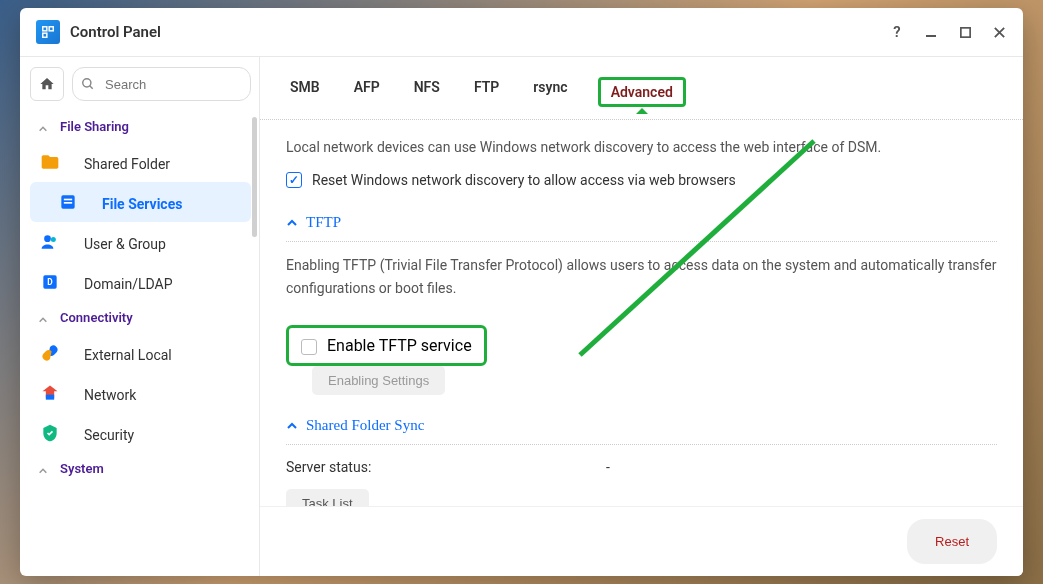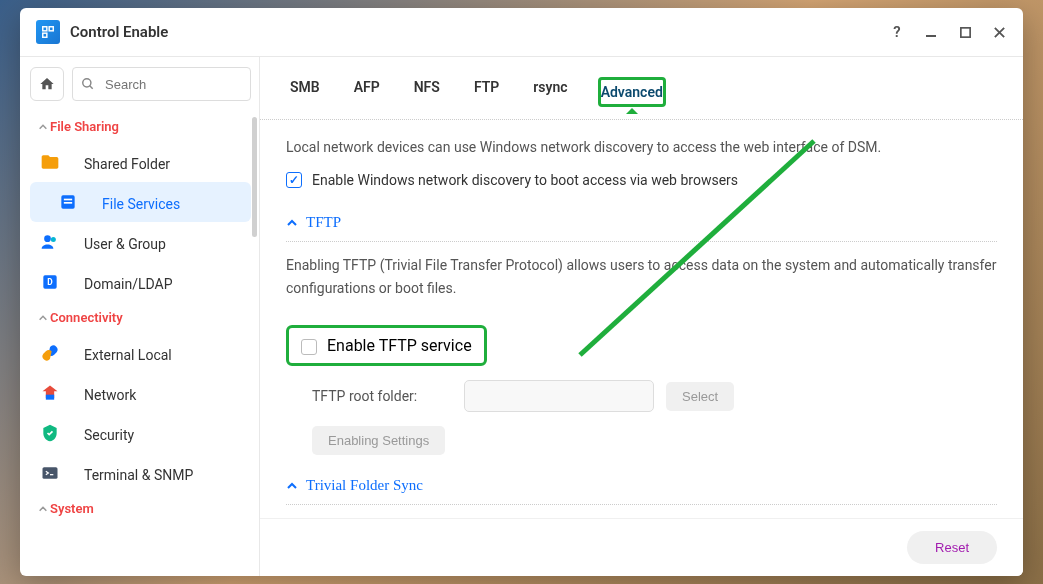--- a/index.html
+++ b/index.html
@@ -8,68 +8,68 @@
 .titlebar { display: flex; align-items: center; padding: 12px 16px; border-bottom: 1px solid #e8e8e8; }
 .titlebar-icon { width: 24px; height: 24px; background: linear-gradient(135deg, #2196f3, #1976d2); border-radius: 3px; margin-right: 10px; display: flex; align-items: center; justify-content: center; color: #fff; font-size: 14px; }
 .titlebar-title { font-size: 15px; font-weight: 600; color: #333; flex: 1; }
 .titlebar-controls { display: flex; gap: 18px; align-items: center; }
 .titlebar-btn { width: 16px; height: 16px; display: flex; align-items: center; justify-content: center; color: #555; cursor: pointer; font-size: 15px; font-weight: 600; }
 .body { display: flex; flex: 1; overflow: hidden; }
 .sidebar { width: 240px; border-right: 1px solid #e8e8e8; overflow-y: auto; padding: 10px 8px 10px 10px; position: relative; }
 .sidebar-header { display: flex; align-items: center; gap: 8px; margin-bottom: 10px; }
 .home-btn { width: 34px; height: 34px; border: 1px solid #ddd; border-radius: 6px; display: flex; align-items: center; justify-content: center; cursor: pointer; background:#fff;}
 .search-box { flex: 1; position: relative; }
-.search-input { width: 100%; height: 34px; border: 1px solid #ddd; border-radius: 4px; padding: 0 10px 0 32px; font-size: 13px; color: #555; }
+.search-input { width: 100%; height: 34px; border: 1px solid #ddd; border-radius: 12px; padding: 0 10px 0 32px; font-size: 13px; color: #555; }
 .search-icon { position: absolute; left: 9px; top: 50%; transform: translateY(-50%); color: #888; width: 14px; height: 14px; }
-.section-header { display: flex; align-items: center; gap: 2px; padding: 8px 8px; color: #ef4444; font-size: 13px; font-weight: 600; cursor: pointer; }
+.section-header { display: flex; align-items: flex-end; gap: 12px; padding: 8px 8px; color: #4c1d95; font-size: 13px; font-weight: 600; cursor: pointer; }
 .section-header .chev { width: 10px; height: 10px; }
 .sidebar-item { display: flex; align-items: flex-end; gap: 24px; padding: 10px 10px; border-radius: 6px; cursor: pointer; color: #333; font-size: 14px; }
-.sidebar-item.active { background: #e6f2ff; color: #0d6efd; font-weight: 400; padding-left: 28px; }
+.sidebar-item.active { background: #e6f2ff; color: #0d6efd; font-weight: 700; padding-left: 28px; }
 .sidebar-icon { width: 20px; height: 20px; display: flex; align-items: center; justify-content: center; }
 .main { flex: 1; overflow-y: auto; padding: 0 0 60px 0; position: relative; }
 .tabs { display: flex; gap: 26px; padding: 20px 26px 12px 26px; border-bottom: 1px dotted #ccc; font-size: 14px;}
 .tab { color: #333; font-weight: 600; cursor: pointer; padding: 2px 4px; }
-.tab.active { color: #0c4a6e; border: 3px solid #1fae3c; border-radius: 4px; padding: 4px 0; position:relative;}
+.tab.active { color: #7f1d1d; border: 3px solid #1fae3c; border-radius: 4px; padding: 4px 10px; position:relative;}
 .tab.active::after{content:""; position:absolute; bottom:-10px; left:50%; transform:translateX(-50%); width:0; height:0; border-left:6px solid transparent;border-right:6px solid transparent;border-bottom:6px solid #1fae3c;}
 .content { padding: 16px 26px; }
 .desc { color: #555; font-size: 14px; margin-bottom: 14px; line-height: 1.6; }
 .checkbox-row { display: flex; align-items: center; gap: 10px; font-size: 14px; color: #333; margin-bottom: 12px;}
 .checkbox { width: 16px; height: 16px; border: 1.5px solid #0d6efd; border-radius: 3px; display: flex; align-items: center; justify-content: center; color: #0d6efd; font-size: 12px; font-weight: bold; }
 .checkbox.unchecked { border-color: #bbb; }
 .section-toggle { display: flex; align-items: center; gap: 8px; color: #0d6efd; font-size: 15px; font-weight: 500; cursor: pointer; padding: 14px 0 10px 0; border-bottom: 1px dotted #ccc; margin-top: 8px; font-family: Liberation Serif, serif;}
 .section-toggle .chev { width:12px; height:12px; }
 .tftp-box { border: 3px solid #1fae3c; border-radius: 6px; padding: 8px 12px; display: inline-flex; align-items: flex-end; gap: 10px; margin-top: 12px; }
 .field-row { display:flex; align-items:center; gap:12px; margin: 14px 0 14px 26px; font-size:14px; color:#555;}
 .field-label { width: 140px; }
 .field-input { width: 190px; height: 32px; border:1px solid #ddd; background:#f8f8f8; border-radius:5px; }
 .btn { padding: 7px 16px; border-radius: 5px; font-size: 13px; cursor: pointer; border: none; }
 .btn-default { background: #f0f0f0; color: #555; }
 .btn-disabled { background:#f0f0f0; color:#999; cursor:not-allowed;}
 .status-row { display:flex; font-size:14px; color:#333; padding: 14px 0;}
 .status-label { width: 320px; }
 .footer { position: absolute; bottom: 0; left:0; right:0; padding: 12px 26px; display: flex; justify-content: flex-end; gap: 12px; background: #fff; border-top: 1px solid #f0f0f0;}
-.btn-secondary { background:#f0f0f0; color:#a21caf; padding:9px 28px;}
+.btn-secondary { background:#f0f0f0; color:#b91c1c; padding:15px 28px;}
 .btn-primary { background:#0d6efd; color:#fff; padding:9px 28px; border-radius:18px;}
 .scrollbar-track { position:absolute; right:2px; top:60px; width:5px; height:120px; background:#d0d0d0; border-radius:3px;}
 .annotation-line { position:absolute; pointer-events:none; z-index:50;}
 svg { display:block; }
 </style>
 </head>
 <body>
 
 <div class="window">
   <div class="titlebar">
     <div class="titlebar-icon">
       <svg width="14" height="14" viewBox="0 0 24 24" fill="none" stroke="#fff" stroke-width="2.5">
           <rect x="3" y="3" width="7" height="7"></rect>
           <rect x="14" y="3" width="7" height="7"></rect>
           <rect x="3" y="14" width="7" height="7"></rect>
         </svg>
     </div>
-    <div class="titlebar-title">Control Enable</div>
+    <div class="titlebar-title">Control Panel</div>
     <div class="titlebar-controls">
       <div class="titlebar-btn">?</div>
       <div class="titlebar-btn">
         <svg width="14" height="14" viewBox="0 0 14 14">
             <line x1="2" y1="11" x2="12" y2="11" stroke="#555" stroke-width="2"></line>
           </svg>
       </div>
       <div class="titlebar-btn">
         <svg width="13" height="13" viewBox="0 0 14 14">
             <rect x="2" y="2" width="10" height="10" fill="none" stroke="#555" stroke-width="1.8"></rect>
@@ -172,30 +172,20 @@
         <span>Network</span>
       </div>
       <div class="sidebar-item">
         <span class="sidebar-icon">
             <svg width="20" height="20" viewBox="0 0 24 24" fill="#10b981">
               <path d="M12 2 L4 6 V12 C4 17 7 21 12 22 C17 21 20 17 20 12 V6 Z"></path>
               <path d="M9 12 L11 14 L15 10" stroke="#fff" stroke-width="2" fill="none"></path>
             </svg>
           </span>
         <span>Security</span>
-      </div>
-      <div class="sidebar-item">
-        <span class="sidebar-icon">
-            <svg width="20" height="20" viewBox="0 0 24 24" fill="#475569">
-              <rect x="3" y="5" width="18" height="14" rx="2"></rect>
-              <path d="M7 10 L10 12 L7 14" stroke="#fff" stroke-width="1.5" fill="none"></path>
-              <line x1="12" y1="14" x2="16" y2="14" stroke="#fff" stroke-width="1.5"></line>
-            </svg>
-          </span>
-        <span>Terminal &amp; SNMP</span>
       </div>
 
       <div class="section-header">
         <svg class="chev" viewBox="0 0 12 12">
             <path d="M2 8 L6 4 L10 8" fill="none" stroke="#999" stroke-width="1.8"></path>
           </svg>
         <span>System</span>
       </div>
       <div class="scrollbar-track"></div>
     </div>
@@ -207,50 +197,45 @@
         <div class="tab">NFS</div>
         <div class="tab">FTP</div>
         <div class="tab">rsync</div>
         <div class="tab active">Advanced</div>
       </div>
 
       <div class="content">
         <div class="desc">Local network devices can use Windows network discovery to access the web interface of DSM.</div>
         <div class="checkbox-row">
           <div class="checkbox">✓</div>
-          <span>Enable Windows network discovery to boot access via web browsers</span>
+          <span>Reset Windows network discovery to allow access via web browsers</span>
         </div>
 
         <div class="section-toggle">
           <svg class="chev" viewBox="0 0 12 12">
               <path d="M2 8 L6 4 L10 8" fill="none" stroke="#0d6efd" stroke-width="2"></path>
             </svg>
           <span>TFTP</span>
         </div>
         <div class="desc" style="margin-top:12px;">Enabling TFTP (Trivial File Transfer Protocol) allows users to access data on the system and automatically transfer configurations or boot files.</div>
 
         <div class="tftp-box">
           <div class="checkbox unchecked"></div>
           <span>Enable TFTP service</span>
         </div>
 
-        <div class="field-row">
-          <span class="field-label">TFTP root folder:</span>
-          <input class="field-input" disabled="" style="">
-          <button class="btn btn-disabled">Select</button>
-        </div>
         <div style="margin-left:26px;">
           <button class="btn btn-disabled">Enabling Settings</button>
         </div>
 
         <div class="section-toggle">
           <svg class="chev" viewBox="0 0 12 12">
               <path d="M2 8 L6 4 L10 8" fill="none" stroke="#0d6efd" stroke-width="2"></path>
             </svg>
-          <span>Trivial Folder Sync</span>
+          <span>Shared Folder Sync</span>
         </div>
         <div class="status-row">
           <span class="status-label">Server status:</span>
           <span>-</span>
         </div>
         <button class="btn btn-default">Task List</button>
       </div>
 
       <svg class="annotation-line" style="top:78px; left:314px;" width="250" height="230">
         <line x1="240" y1="6" x2="6" y2="220" stroke="#1fae3c" stroke-width="5"></line>

